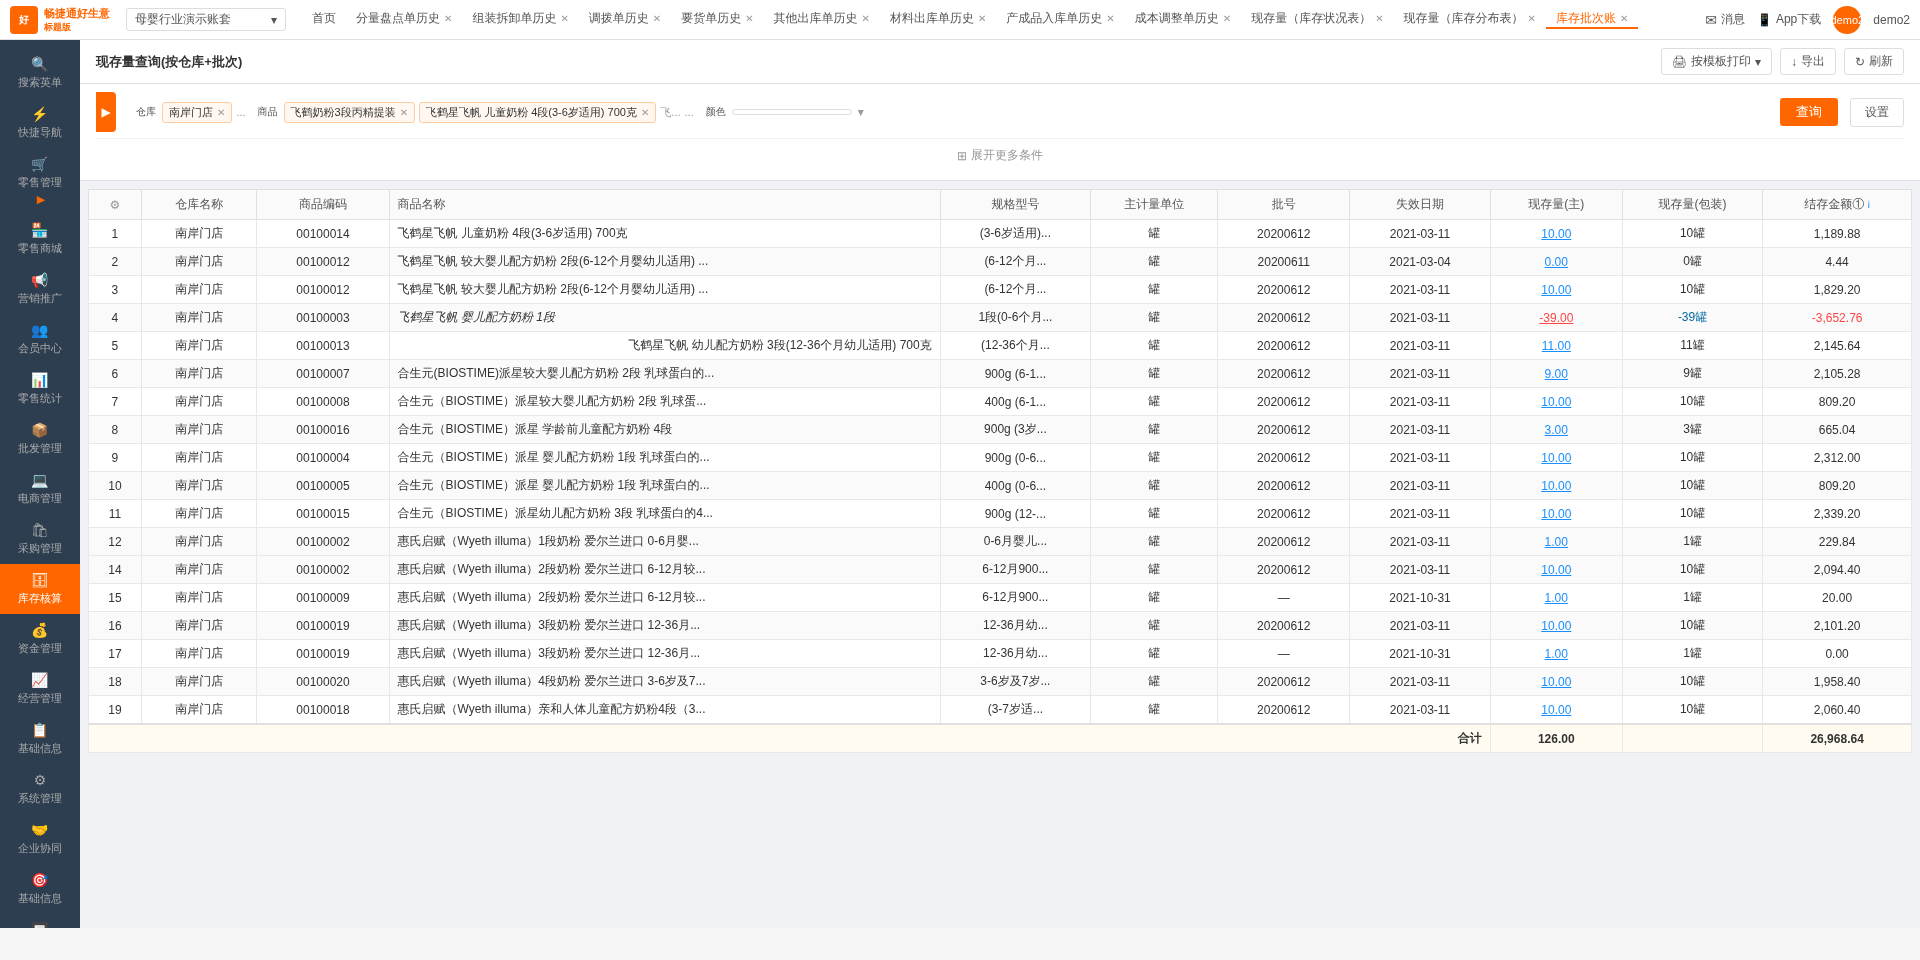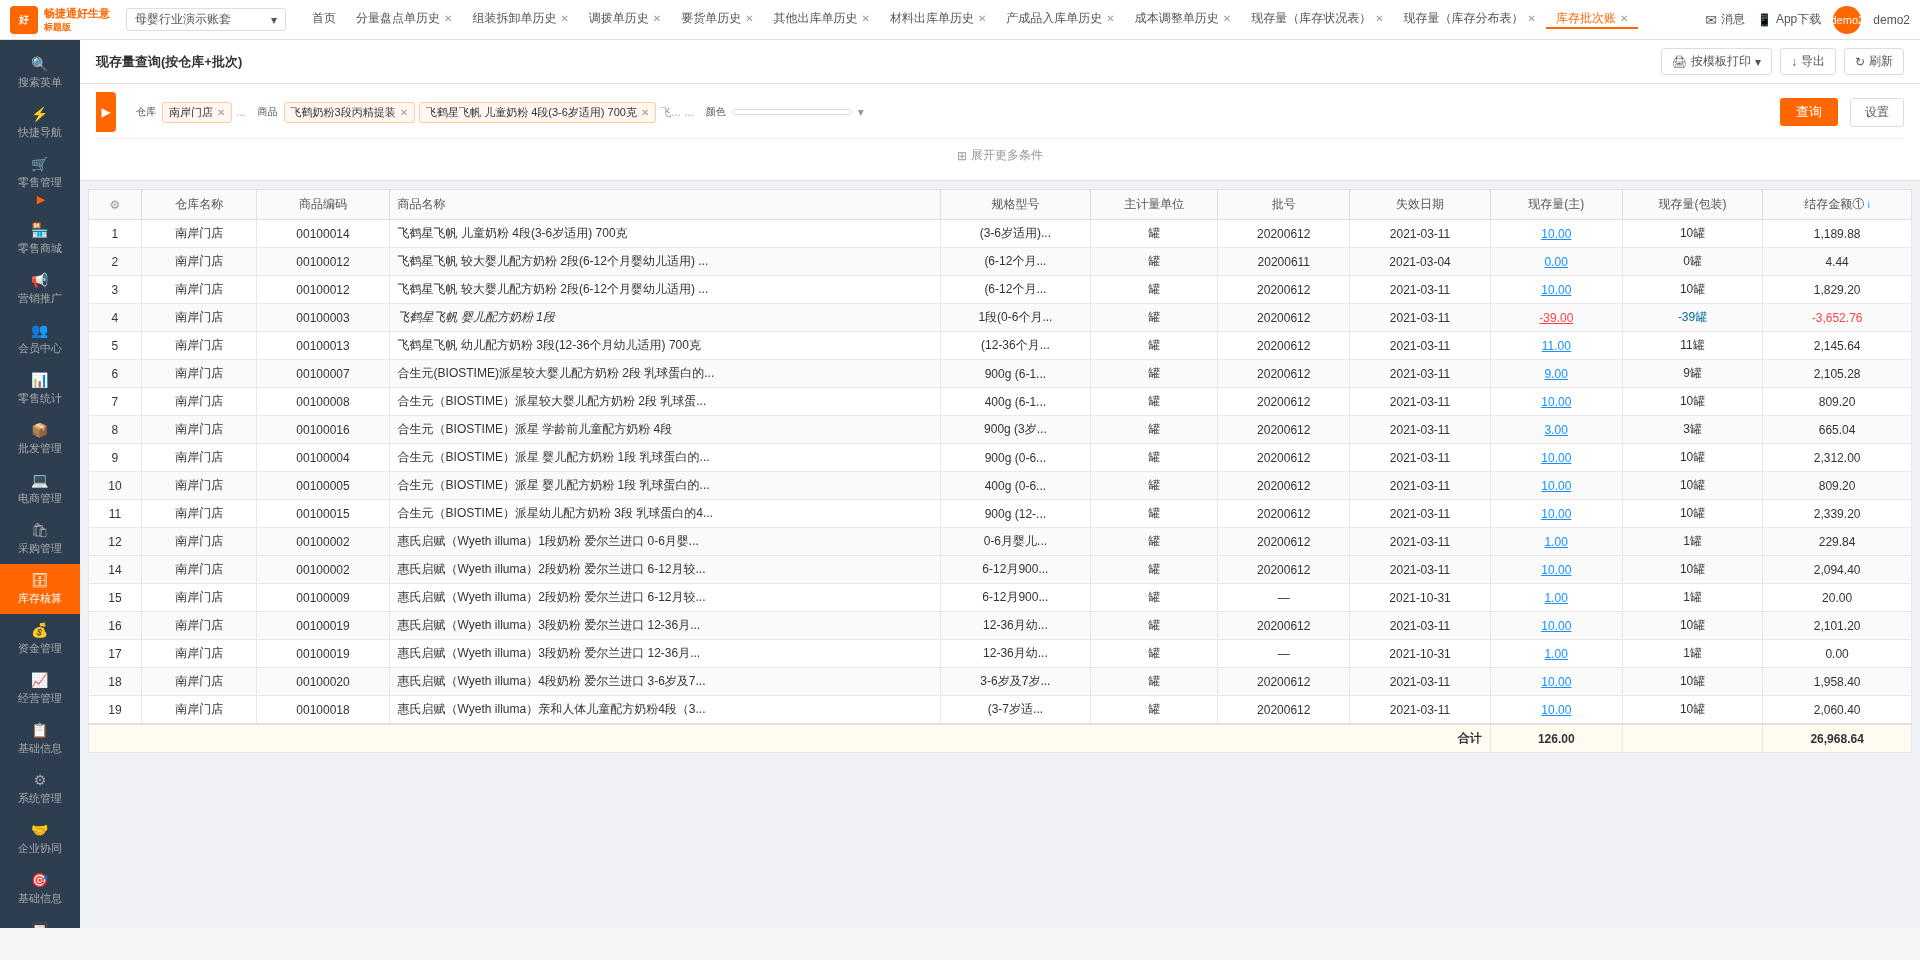--- a/index.html
+++ b/index.html
@@ -399,21 +399,21 @@
     <td class="col-batch">20200612</td>
     <td class="col-expire">2021-03-11</td>
     <td class="col-qty"><span class="qty-negative">-39.00</span></td>
     <td class="col-qty-pack" style="color:#0369a1;">-39罐</td>
     <td class="col-amount" style="color:#ff4444;">-3,652.76</td>
   </tr>
             <tr style="background: rgb(255, 255, 255);">
     <td class="col-num">5</td>
     <td class="col-store">南岸门店</td>
     <td class="col-code">00100013</td>
-    <td class="col-name" style="text-align:left;">飞鹤星飞帆 幼儿配方奶粉 3段(12-36个月幼儿适用) 700克</td>
+    <td class="col-name" style="text-align:right;">飞鹤星飞帆 幼儿配方奶粉 3段(12-36个月幼儿适用) 700克</td>
     <td class="col-spec">(12-36个月...</td>
     <td class="col-unit">罐</td>
     <td class="col-batch">20200612</td>
     <td class="col-expire">2021-03-11</td>
     <td class="col-qty"><span class="qty-link">11.00</span></td>
     <td class="col-qty-pack" style="">11罐</td>
     <td class="col-amount" style="">2,145.64</td>
   </tr>
             <tr style="background: rgb(250, 250, 250);">
     <td class="col-num">6</td>

